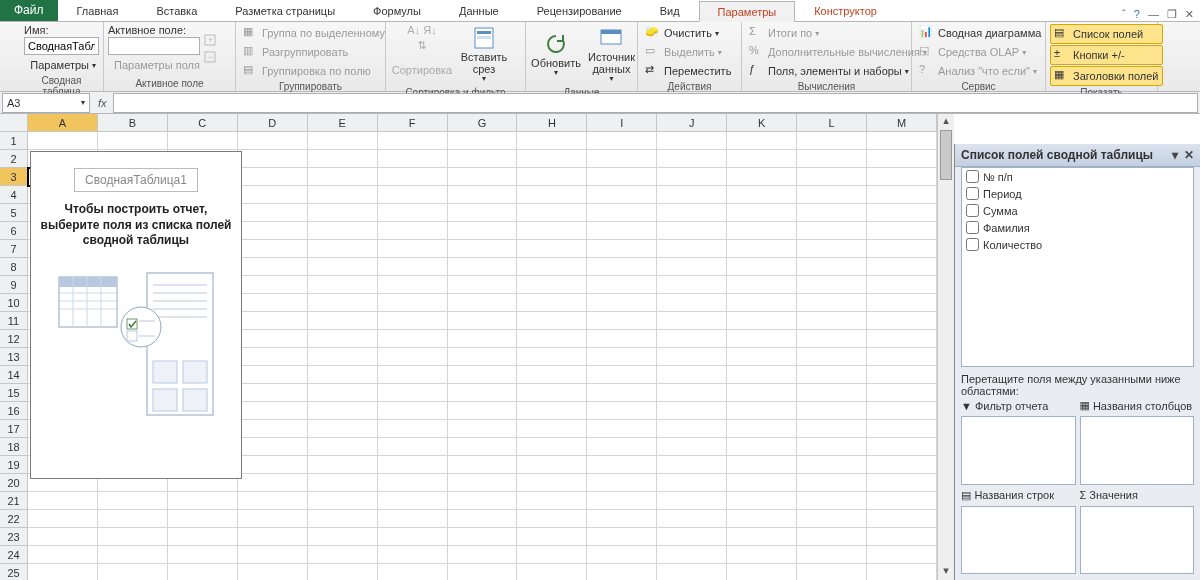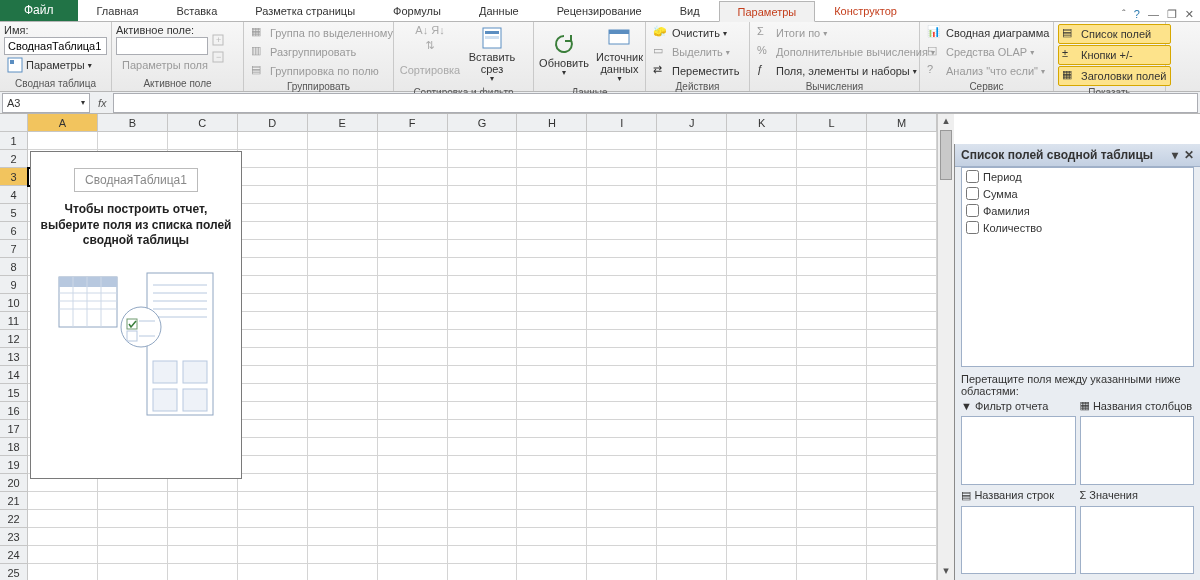--- a/index.html
+++ b/index.html
@@ -1,20 +1,20 @@
 <!DOCTYPE html>
 <html><head>
 <meta charset="utf-8">
 <style>
 * { box-sizing: border-box; margin: 0; padding: 0; font-family: "Segoe UI", Tahoma, sans-serif; }
 body { width: 1200px; height: 580px; overflow: hidden; background: #fff; font-size: 11px; color: #333; }
 
 
 .tabstrip { height: 22px; background: #fff; border-bottom: 1px solid #b6b6b6; display: flex; align-items: flex-end; padding-left: 0; }
-.tab-file { background: #217346; color: #fff; padding: 3px 24px; height: 22px; display: flex; align-items: center; font-size: 12px; }
+.tab-file { background: #217346; color: #fff; padding: 3px 14px; height: 22px; display: flex; align-items: center; font-size: 12px; }
 .tab { padding: 3px 18px; height: 21px; display: flex; align-items: center; cursor: pointer; border: 1px solid transparent; }
 .tab.context { color: #c43e1c; }
 .tab.active { background: #f1f1f1; border: 1px solid #b6b6b6; border-bottom: 1px solid #f1f1f1; margin-bottom: -1px; }
 .title-icons { margin-left: auto; display: flex; gap: 8px; padding-right: 6px; color: #666; }
 .title-icons span { cursor: pointer; }
 
 
 .ribbon { height: 70px; background: linear-gradient(#f7f7f7,#e9e9e9); border-bottom: 1px solid #b6b6b6; display: flex; }
 .rgroup { border-right: 1px solid #c9c9c9; display: flex; flex-direction: column; padding: 2px 4px 0; }
 .rgroup .body { flex: 1; display: flex; gap: 4px; }
@@ -92,21 +92,21 @@
     <span>ˆ</span>
     <span style="color:#2a7ab0;">?</span>
     <span>—</span>
     <span>❐</span>
     <span>✕</span>
   </div>
 </div>
 
 <div class="ribbon">
 
-  <div class="rgroup" style="width:112px;">
+  <div class="rgroup" style="width:84px;margin-left:20px;">
     <div class="body">
         <div class="stack" style="width:100%;">
       <span>Имя:</span>
       <input class="small-input" value="СводнаяТаблица1" style="">
       <div class="btn">
         <span class="ico16">
               <svg viewBox="0 0 16 16">
                 <rect x="1" y="1" width="14" height="14" fill="#fff" stroke="#5b8ec1"></rect>
                 <rect x="3" y="3" width="4" height="4" fill="#5b8ec1"></rect>
               </svg>
@@ -789,20 +789,24 @@
     <div class="tp-title">
       <span>Список полей сводной таблицы</span>
       <span class="tools">
           <span>▾</span>
           <span>✕</span>
         </span>
     </div>
     <div class="tp-fields" id="tpfields">
         <div class="tp-field">
           <input type="checkbox" style="">
+          <span>№ п/п</span>
+        </div>
+        <div class="tp-field">
+          <input type="checkbox" style="">
           <span>Период</span>
         </div>
         <div class="tp-field">
           <input type="checkbox" style="">
           <span>Сумма</span>
         </div>
         <div class="tp-field">
           <input type="checkbox" style="">
           <span>Фамилия</span>
         </div>

